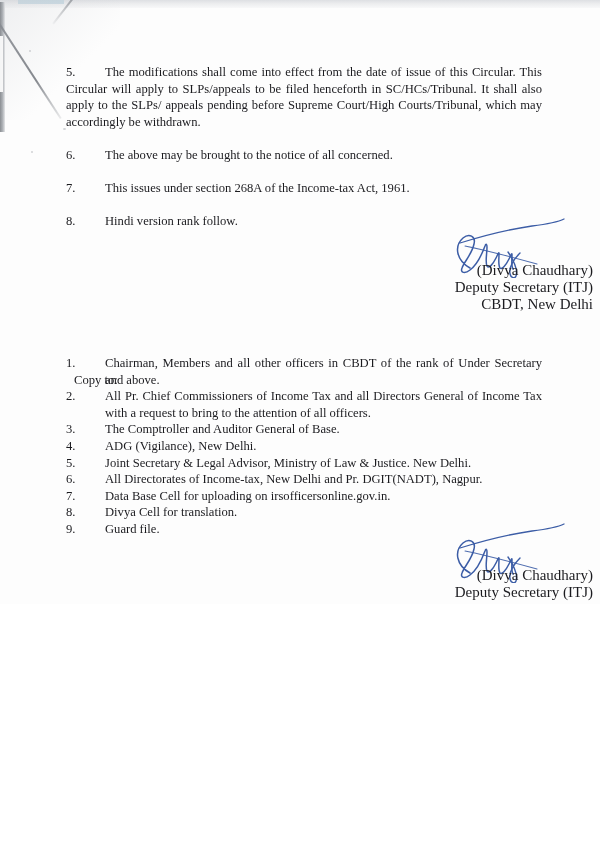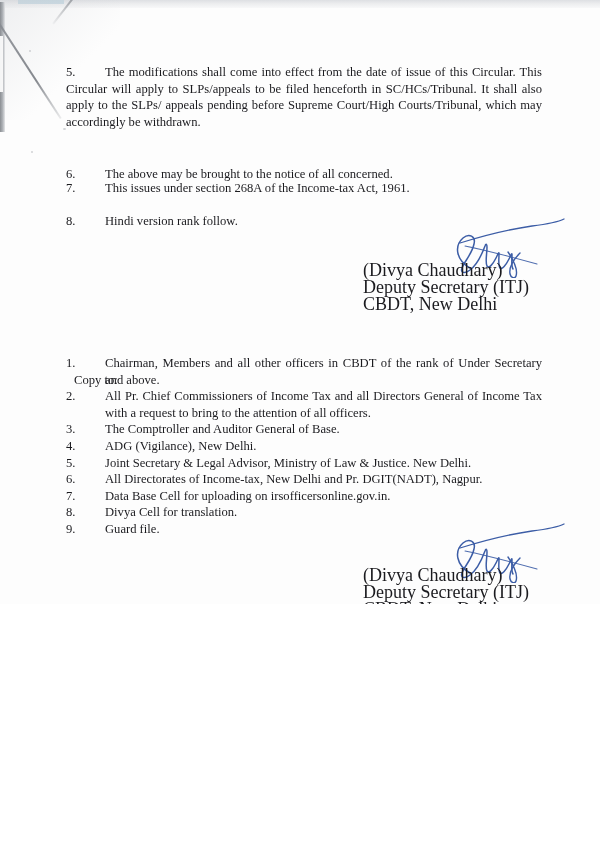--- a/index.html
+++ b/index.html
@@ -117,22 +117,22 @@
   .copy-list li .num {
     position: absolute;
     left: 0;
     top: 0;
   }
 
   
   .sign-block {
     position: absolute;
     width: 230px;
-    text-align: left;
-    font-size: 18px;
+    text-align: right;
+    font-size: 15px;
     line-height: 16.8px;
   }
   .sign-svg {
     position: absolute;
     pointer-events: none;
   }
 
   .footer {
     position: absolute;
     font-family: "Liberation Sans", sans-serif;
@@ -156,21 +156,21 @@
   <div class="fold-line2"></div>
   <div class="speck" style="left:29px; top:50px; width:2px; height:2px;"></div>
   <div class="speck" style="left:31px; top:151px; width:2px; height:2px;"></div>
   <div class="speck" style="left:63px; top:128px; width:3px; height:2px;"></div>
   <div class="speck" style="left:470px; top:393px; width:2px; height:2px;"></div>
 
   <div class="num-para" style="top:64px;">
     <span class="num">5.</span><span>The modifications shall come into effect from the date of issue of this Circular. This Circular will apply to SLPs/appeals to be filed henceforth in SC/HCs/Tribunal.  It shall also apply to the SLPs/ appeals pending before Supreme Court/High Courts/Tribunal, which may accordingly be withdrawn.</span>
   </div>
 
-  <div class="num-para" style="top:147px;margin-top:19px;">
+  <div class="num-para" style="top:147px;">
     <span class="num">6.</span><span>The above may be brought to the notice of all concerned.</span>
   </div>
 
   <div class="num-para" style="top:180px;">
     <span class="num">7.</span><span>This issues under section 268A of the Income-tax Act, 1961.</span>
   </div>
 
   <div class="num-para" style="top:213px;">
     <span class="num">8.</span><span>Hindi version rank follow.</span>
   </div>

